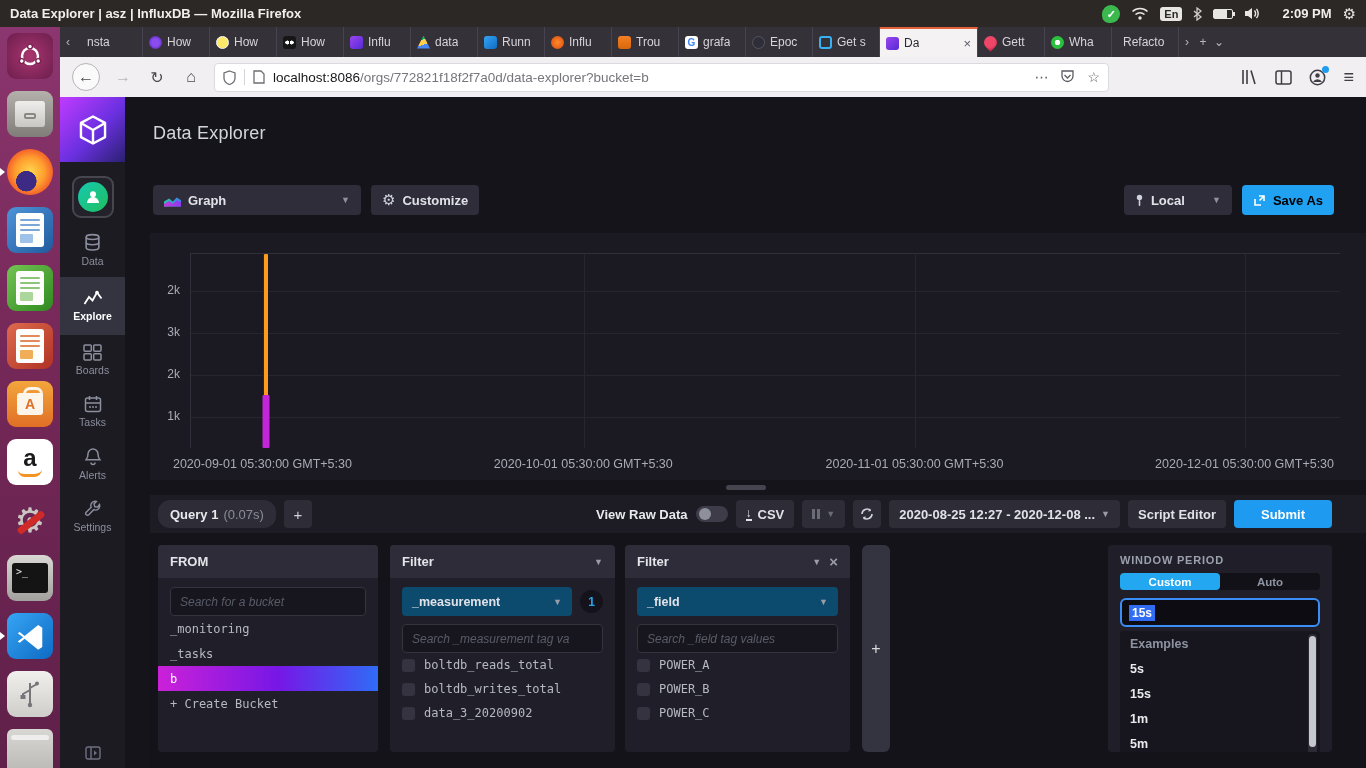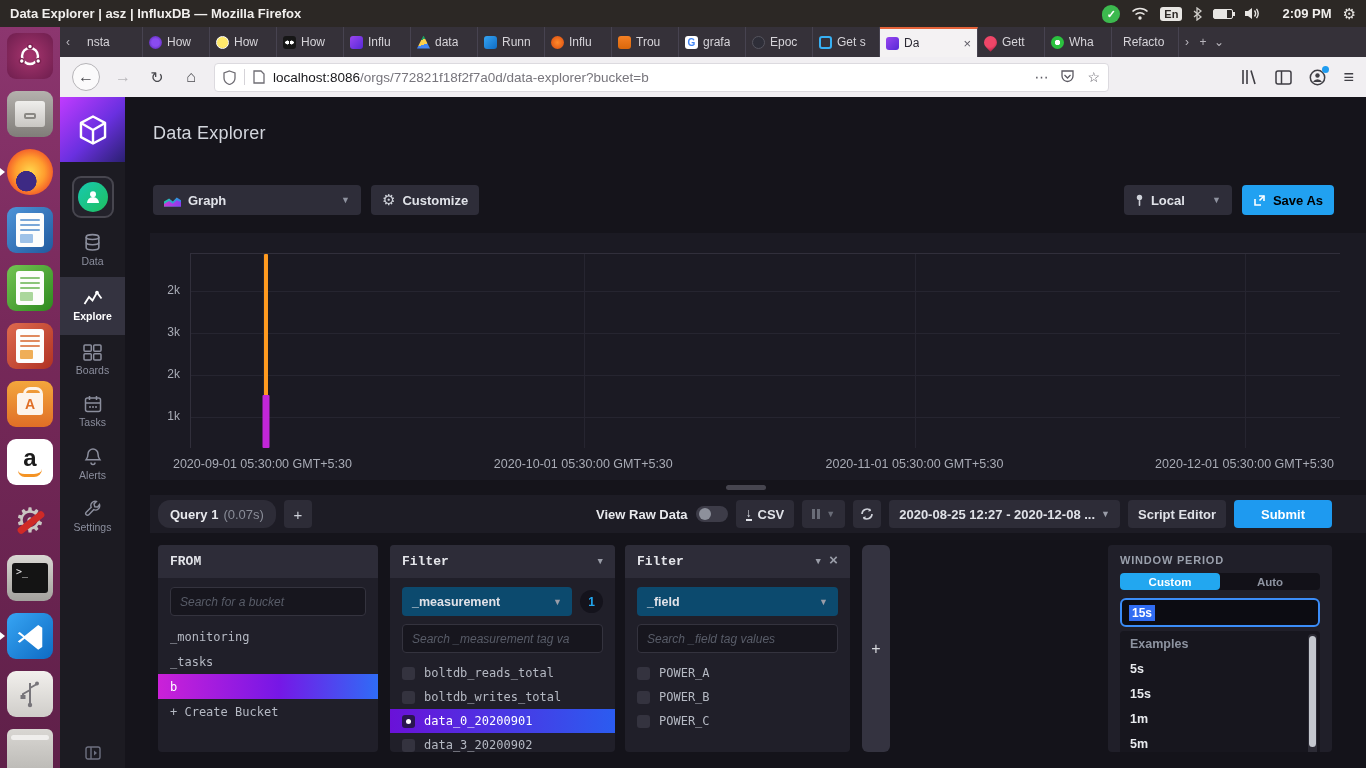--- a/index.html
+++ b/index.html
@@ -169,28 +169,28 @@
   
   .builder { position:absolute; left:25px; right:0; top:443px; bottom:0; background:#14131a; }
   .card { position:absolute; top:5px; height:207px; background:#201f29; border-radius:4px; overflow:hidden; }
   .card-from { left:8px; width:220px; }
   .card-f1 { left:240px; width:225px; }
   .card-f2 { left:475px; width:225px; }
   .card-add { left:712px; width:28px; background:#343340; border-radius:6px; display:flex; align-items:center;
     justify-content:center; color:#d8dade; font-size:16px; }
   .card-wp { left:958px; width:224px; padding:5px 12px 0; }
   .card-head { height:33px; background:#2d2c38; display:flex; align-items:center; padding:0 12px;
-    font-size:13px; font-weight:bold; color:#e4e5ea; gap:8px;font-family:Liberation Mono, monospace; }
+    font-size:13px; font-weight:bold; color:#e4e5ea; gap:8px; }
   .card-head .caret { margin-left:auto; color:#9a9da8; font-size:9px; }
   .card-head .close { color:#9a9da8; font-size:15px; }
   .card-pad { padding:9px 12px 0; }
   .search { width:100%; height:29px; background:#17161e; border:1px solid #34333e; border-radius:4px;
     color:#c6c9d2; font-size:12px; padding:0 9px; outline:none; }
   .search::placeholder { color:#585c68; font-style:italic; }
-  .rowlist { margin-top:8px; }
+  .rowlist { margin-top:0; }
   .brow { height:25px; display:flex; align-items:center; padding:0 12px; font-family:"DejaVu Sans Mono",monospace;
     font-size:12px; color:#b5b9c3; }
   .brow.sel { background:linear-gradient(90deg,#cb21d8 0%,#7617e6 55%,#2f6cf6 100%); color:#fff; }
   .selbox { display:flex; align-items:center; gap:8px; }
   .tagsel { flex:1; height:29px; background:#0c4a6e; border-radius:4px; display:flex; align-items:center;
     padding:0 10px; font-size:12.5px; font-weight:bold; color:#e0e2e8; }
   .tagsel .caret { margin-left:auto; color:#9a9da8; font-size:9px; }
   .badge { width:23px; height:23px; border-radius:50%; background:#14131c; color:#22a7f0; font-weight:bold;
     font-size:12px; display:flex; align-items:center; justify-content:center; }
   .cbrow { height:24px; display:flex; align-items:center; gap:9px; padding:0 12px;
@@ -658,24 +658,20 @@
       </div>
       <div class="rowlist">
         <div class="cbrow">
             <span class="cb"></span>
             <span>boltdb_reads_total</span>
           </div>
         <div class="cbrow">
             <span class="cb"></span>
             <span>boltdb_writes_total</span>
           </div>
-        <div class="cbrow sel">
-            <span class="cb"></span>
-            <span>data_0_20200901</span>
-          </div>
         <div class="cbrow">
             <span class="cb"></span>
             <span>data_3_20200902</span>
           </div>
       </div>
     </div>
 
     <div class="card card-f2">
       <div class="card-head">
         <span>Filter</span>

